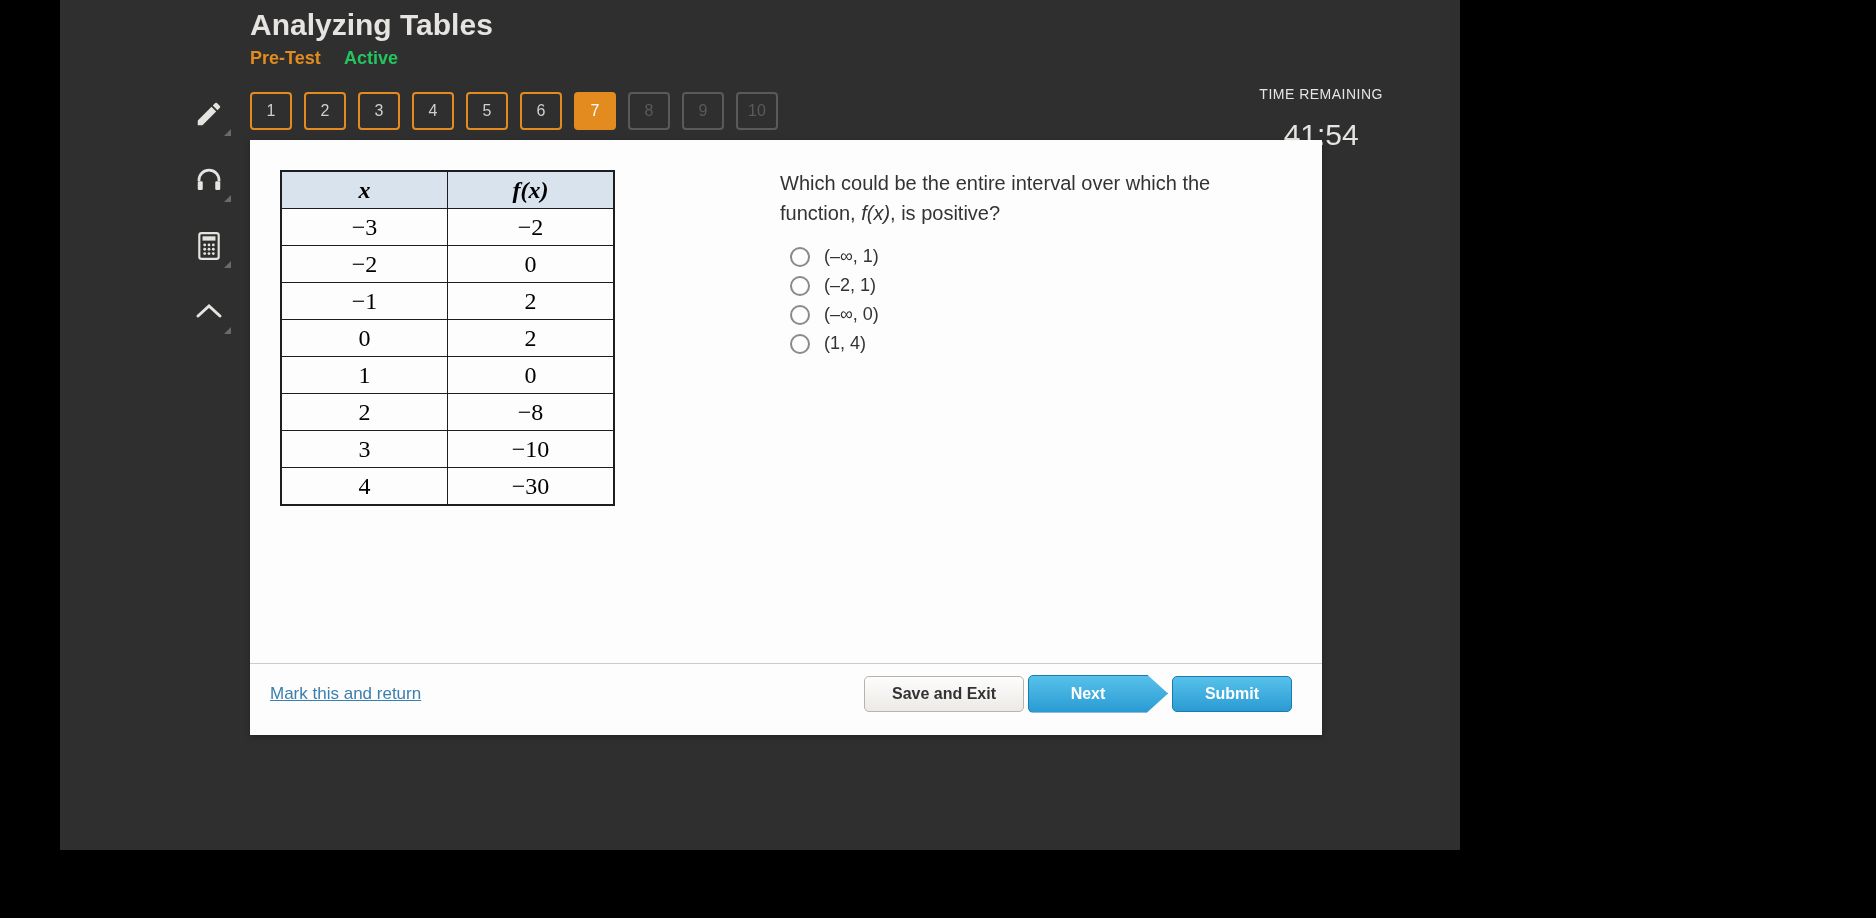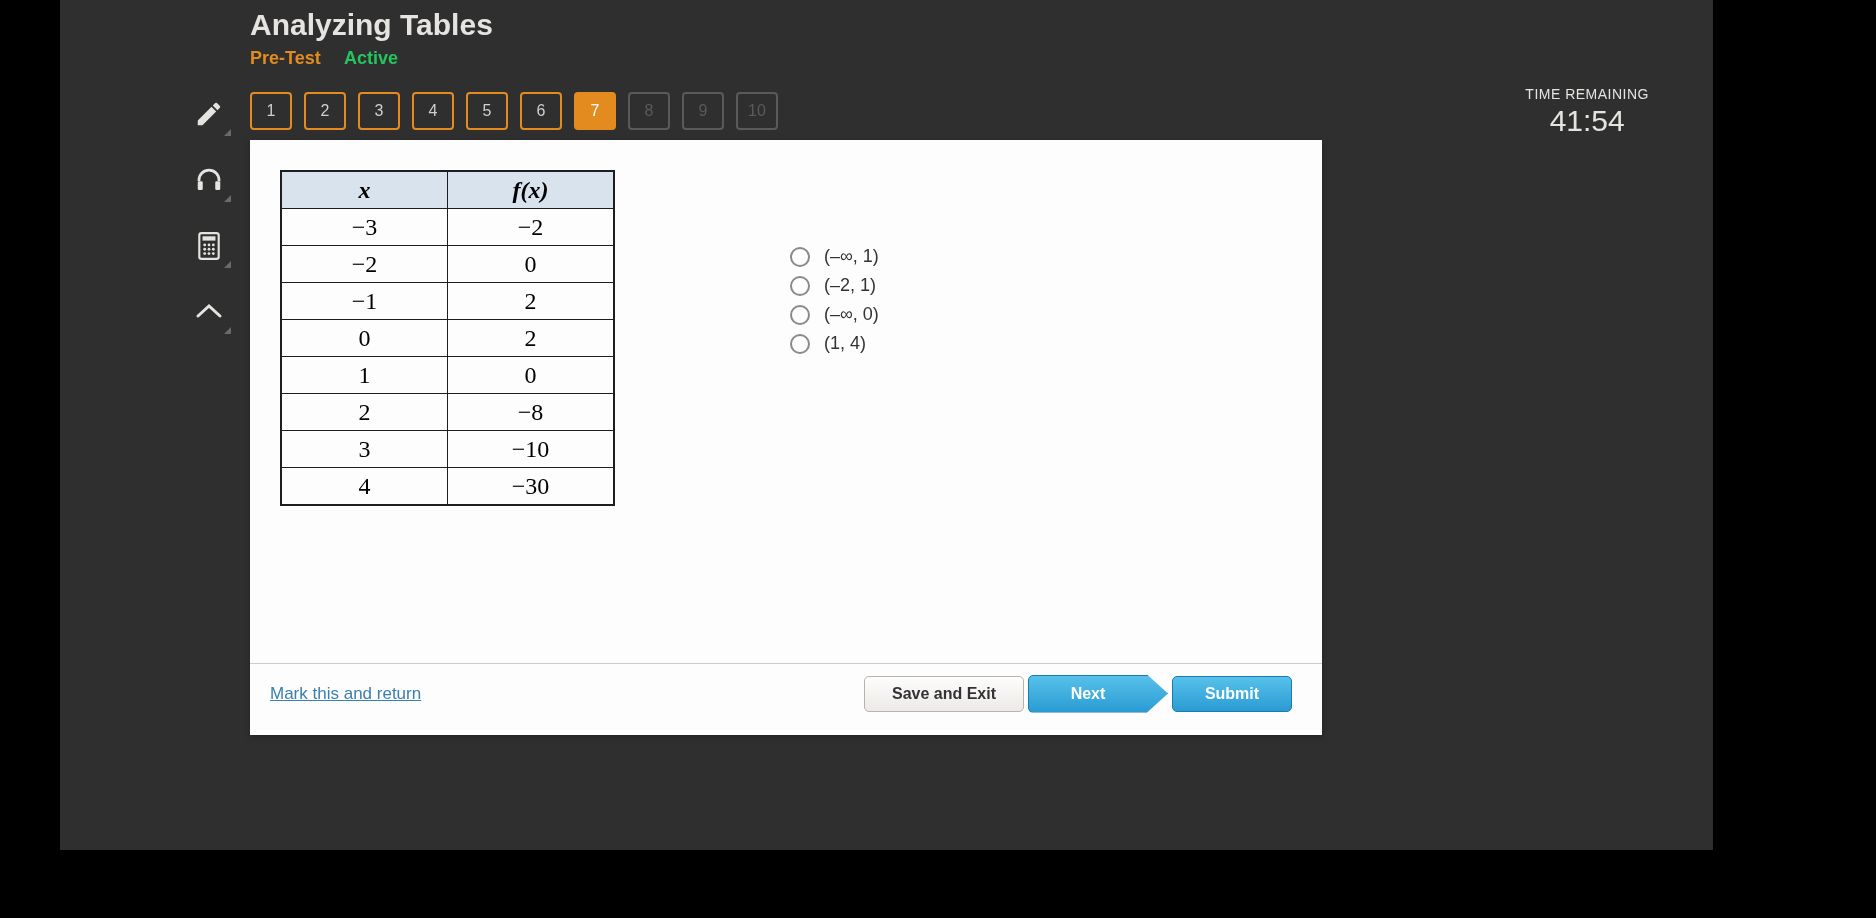--- a/index.html
+++ b/index.html
@@ -8,21 +8,21 @@
     width: 1876px;
     height: 918px;
     background: #000;
     font-family: Arial, Helvetica, sans-serif;
     overflow: hidden;
   }
   .viewport {
     position: absolute;
     left: 60px;
     top: 0;
-    width: 1653px;
+    width: 1400px;
     height: 850px;
     background: #2f2f2f;
     box-shadow: 0 0 40px rgba(0,0,0,0.6);
   }
   .header {
     position: absolute;
     left: 190px;
     top: 8px;
     color: #fff;
   }
@@ -94,27 +94,27 @@
     border-color: #e48b1f;
   }
   .qbtn.disabled {
     border-color: #5a5a5a;
     color: #5a5a5a;
     cursor: default;
   }
 
   .timer {
     position: absolute;
-    right: 64px;
+    right: 77px;
     top: 86px;
     text-align: center;
     color: #e5e4e0;
   }
   .timer .lbl { font-size: 14px; letter-spacing: 0.5px; }
-  .timer .val { font-size: 30px; margin-top: 2px; }
+  .timer .val { font-size: 30px; margin-top: 16px; }
 
   .content {
     position: absolute;
     left: 190px;
     top: 140px;
     width: 1072px;
     height: 595px;
     background: #fcfdfc;
     box-shadow: 0 2px 6px rgba(0,0,0,0.25);
   }
@@ -341,20 +341,23 @@
             <td>3</td>
             <td>−10</td>
           </tr>
           <tr>
             <td>4</td>
             <td>−30</td>
           </tr>
         </tbody>
     </table>
 
+    <div class="question">
+      <span>Which could be the entire interval over which the function, </span><span class="fx">f(x)</span><span>, is positive?</span>
+    </div>
 
     <div class="options" id="options">
         <div class="opt">
           <span class="radio"></span>
           <span>(–∞, 1)</span>
         </div>
         <div class="opt">
           <span class="radio"></span>
           <span>(–2, 1)</span>
         </div>

